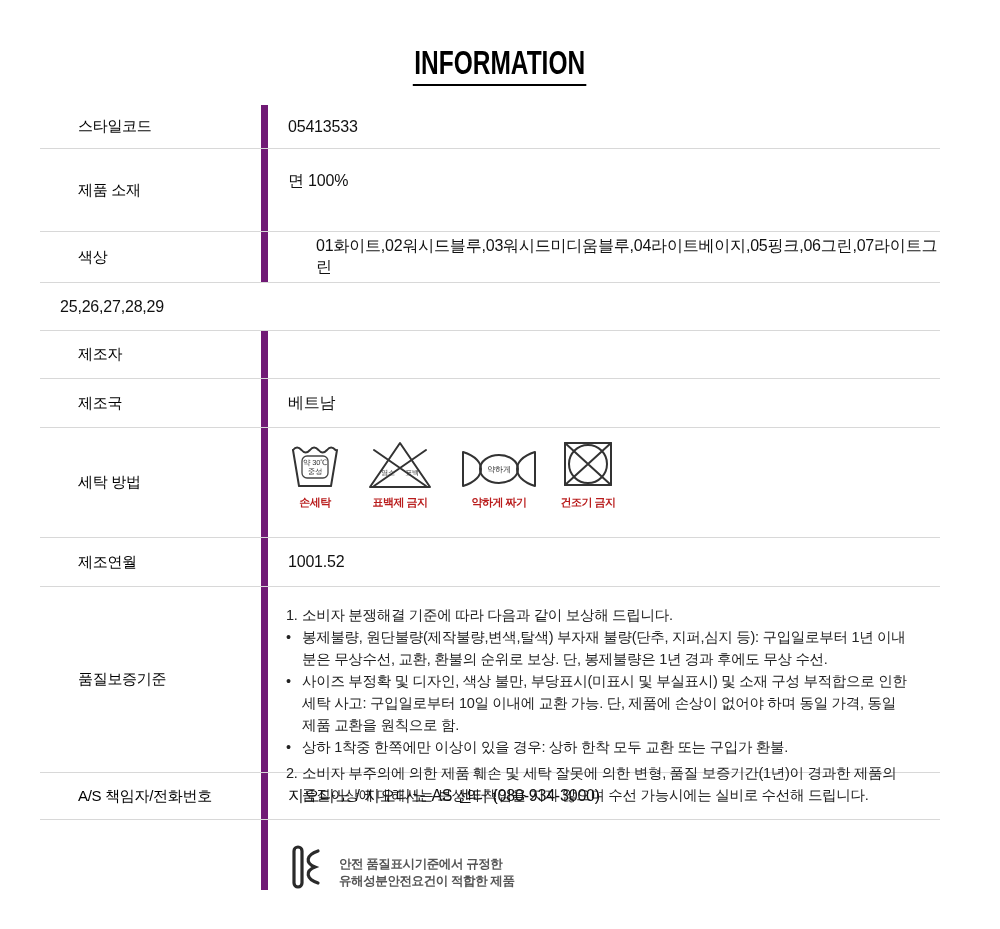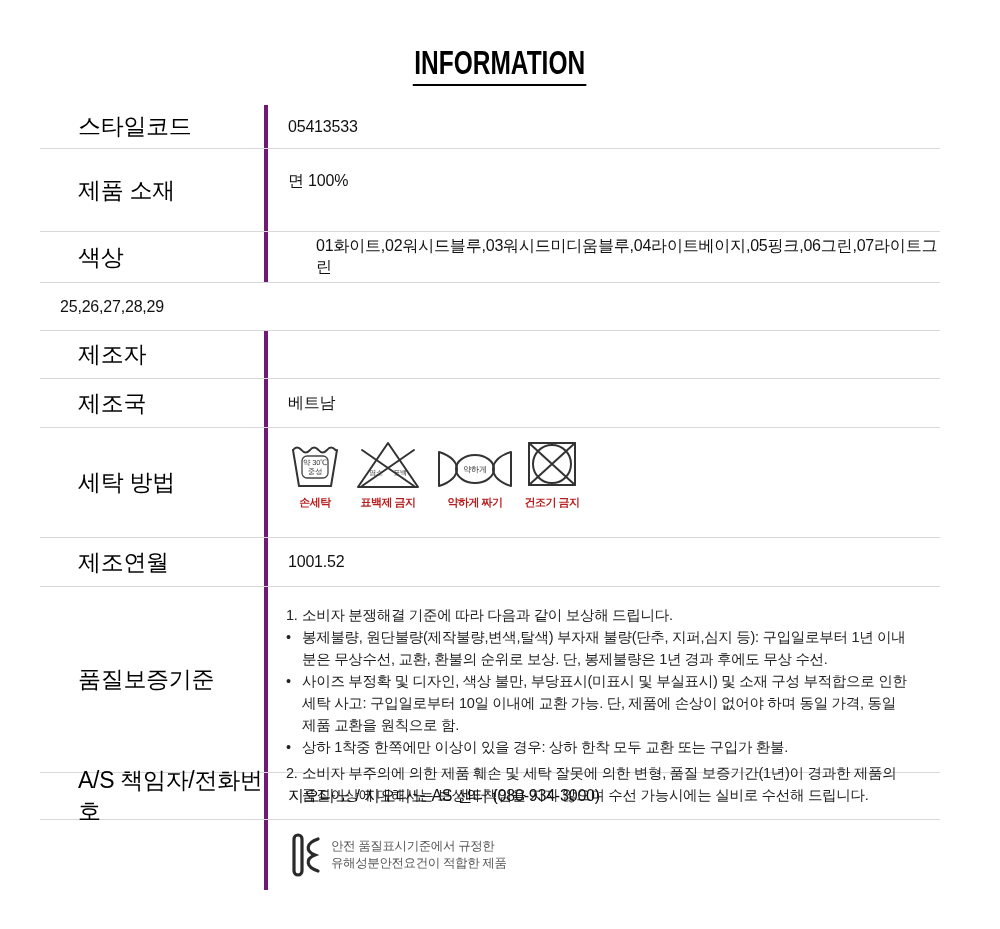--- a/index.html
+++ b/index.html
@@ -9,50 +9,50 @@
   
   .title-wrap { padding-top:45px; text-align:center; height:75px; }
   .page-title { display:inline-block; font-size:34px; font-weight:bold; color:#000;
                 letter-spacing:0px; transform:scaleX(0.72); transform-origin:center top;
                 border-bottom:2px solid #000; padding:0 2px 3px 2px; line-height:1.05; }
 
   
   .info-table { position:absolute; left:40px; top:105px; width:900px; }
   .row { display:flex; border-bottom:1px solid #d8d8d8; }
   .row.last { border-bottom:none; }
-  .cell-label { width:228px; flex:0 0 228px; border-right:4px solid #701a75;
+  .cell-label { width:228px; flex:0 0 228px; border-right:7px solid #701a75;
                 display:flex; align-items:center; padding-left:38px;
-                font-size:23px; color:#000; letter-spacing:-0.3px; }
+                font-size:15px; color:#000; letter-spacing:-0.3px; }
   .cell-value { flex:1; display:flex; align-items:center; padding-left:20px;
                 font-size:16px; color:#111; letter-spacing:-0.2px; }
 
   .h44{height:44px;} .h83{height:83px;} .h51{height:51px;gap:28px;} .h48{height:48px;}
   .h49{height:49px;} .h110{height:110px;} .h186{height:186px;} .h47{height:47px;} .h70{height:70px;}
 
   .v-top { align-items:flex-start; padding-top:22px; }
 
   
-  .wash-icons { display:flex; align-items:flex-start; gap:8px; padding-top:8px; }
+  .wash-icons { display:flex; align-items:flex-start; gap:20px; padding-top:8px; }
   .wash-item { display:flex; flex-direction:column; align-items:center; }
   .wash-glyph { height:54px; display:flex; align-items:flex-end; justify-content:center; }
   .wash-label { margin-top:5px; font-size:11px; font-weight:bold; color:#b91c1c; letter-spacing:-0.5px; white-space:nowrap; }
   .wash-sublabel { font-size:13px; color:#111; letter-spacing:-0.5px; white-space:nowrap; text-align:center; }
   svg { display:block; }
   .stroke { fill:none; stroke:#333; stroke-width:2; stroke-linecap:round; stroke-linejoin:round; }
   .stroke-thin { fill:none; stroke:#444; stroke-width:1.3; }
   .svg-txt { font-family:"Liberation Sans", sans-serif; fill:#333; }
 
   
   .warranty { display:block; padding:17px 30px 0 18px; font-size:14.5px; line-height:22px; color:#222; letter-spacing:-0.3px; }
   .w-item { display:flex; }
   .w-item .marker { flex:0 0 16px; }
   .w-item.gap { margin-top:4px; }
 
   
-  .kc-wrap { display:flex; align-items:center; gap:10px; padding-left:23px; }
+  .kc-wrap { display:flex; align-items:flex-end; gap:18px; padding-left:23px;font-weight:bold; }
   .kc-text { font-size:12.5px; line-height:17px; color:#555; letter-spacing:-0.4px; }
 </style>
 </head>
 <body>
 
 <div class="page">
 
   <div class="title-wrap">
     <div class="page-title">INFORMATION</div>
   </div>

